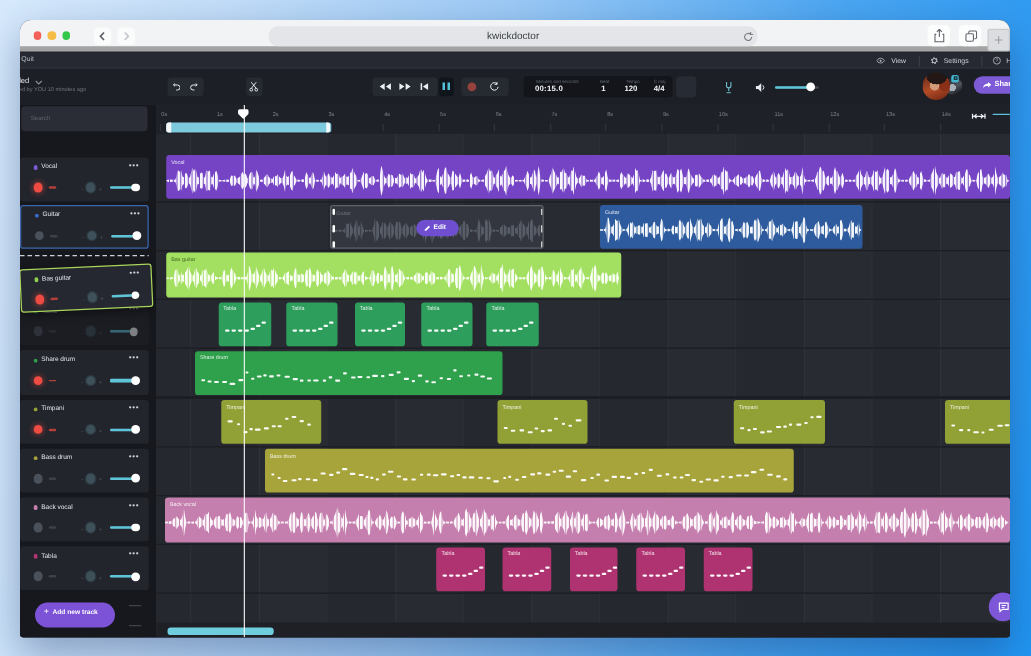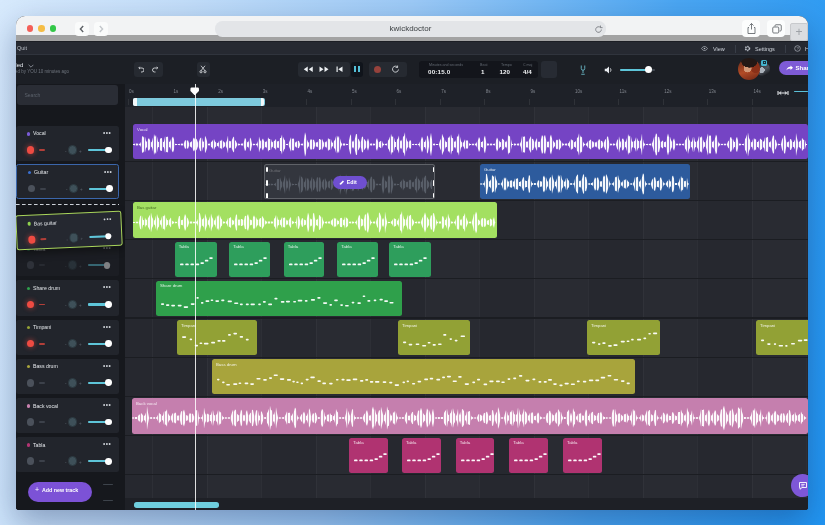--- a/index.html
+++ b/index.html
@@ -3,21 +3,21 @@
 *{margin:0;padding:0;box-sizing:border-box}
 html,body{width:825px;height:525px;overflow:hidden}
 body{font-family:"Liberation Sans",sans-serif;
 background:linear-gradient(100deg,#d7eafd 0%,#c3def9 20%,#9ccaf6 45%,#4aa6f2 74%,#2196f3 100%);}
 .a{position:absolute}
 .win{position:absolute;left:16px;top:16px;width:792px;height:494px;border-radius:9px 9px 3px 3px;
 overflow:hidden;background:#1c1e24;box-shadow:0 12px 32px rgba(10,30,80,.35)}
 .dot{border-radius:50%}
 </style></head><body>
 <div class="win">
-<div class="a" style="left:0;top:0;width:792px;height:24.5px;background:#f2f3f4;border-bottom:6px solid #a3a3a3">
+<div class="a" style="left:0;top:0;width:792px;height:24.5px;background:#f2f3f4;border-bottom:4px solid #a3a3a3">
  <div class="a dot" style="left:10.8px;top:9.3px;width:6.6px;height:6.6px;background:#f45f58"></div>
  <div class="a dot" style="left:22.2px;top:9.3px;width:6.6px;height:6.6px;background:#f5bd45"></div>
  <div class="a dot" style="left:33.6px;top:9.3px;width:6.6px;height:6.6px;background:#33c748"></div>
  <div class="a" style="left:59px;top:5.5px;width:14px;height:14px;background:#fafbfb;border-radius:3.5px"></div>
  <div class="a" style="left:78px;top:5.5px;width:14px;height:14px;background:#fafbfb;border-radius:3.5px"></div>
  <svg class="a" style="left:62px;top:8.5px" width="8" height="8" viewBox="0 0 8 8">
         <path d="M5.2 1 L2.4 4 L5.2 7" stroke="#5f6368" stroke-width="1.4" fill="none"></path>
       </svg>
  <svg class="a" style="left:81px;top:8.5px" width="8" height="8" viewBox="0 0 8 8">
         <path d="M2.8 1 L5.6 4 L2.8 7" stroke="#c3c7cb" stroke-width="1.4" fill="none"></path>

